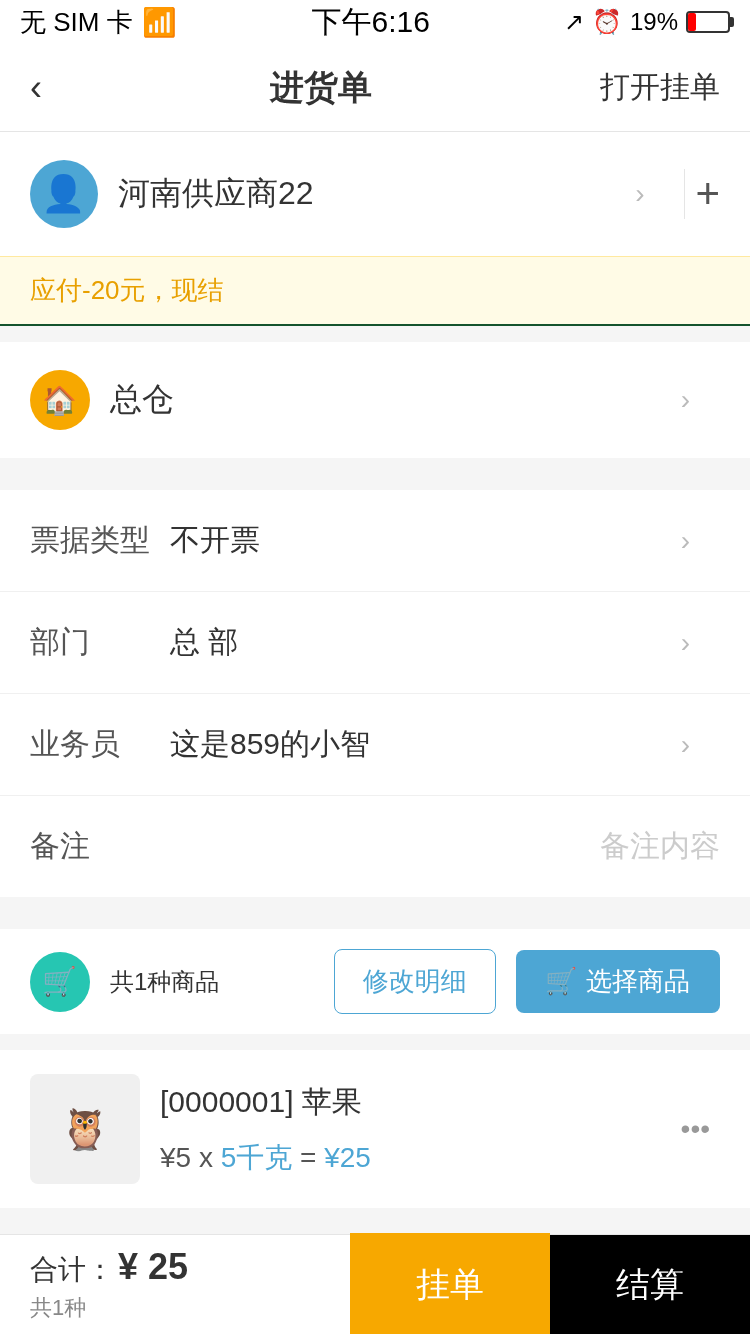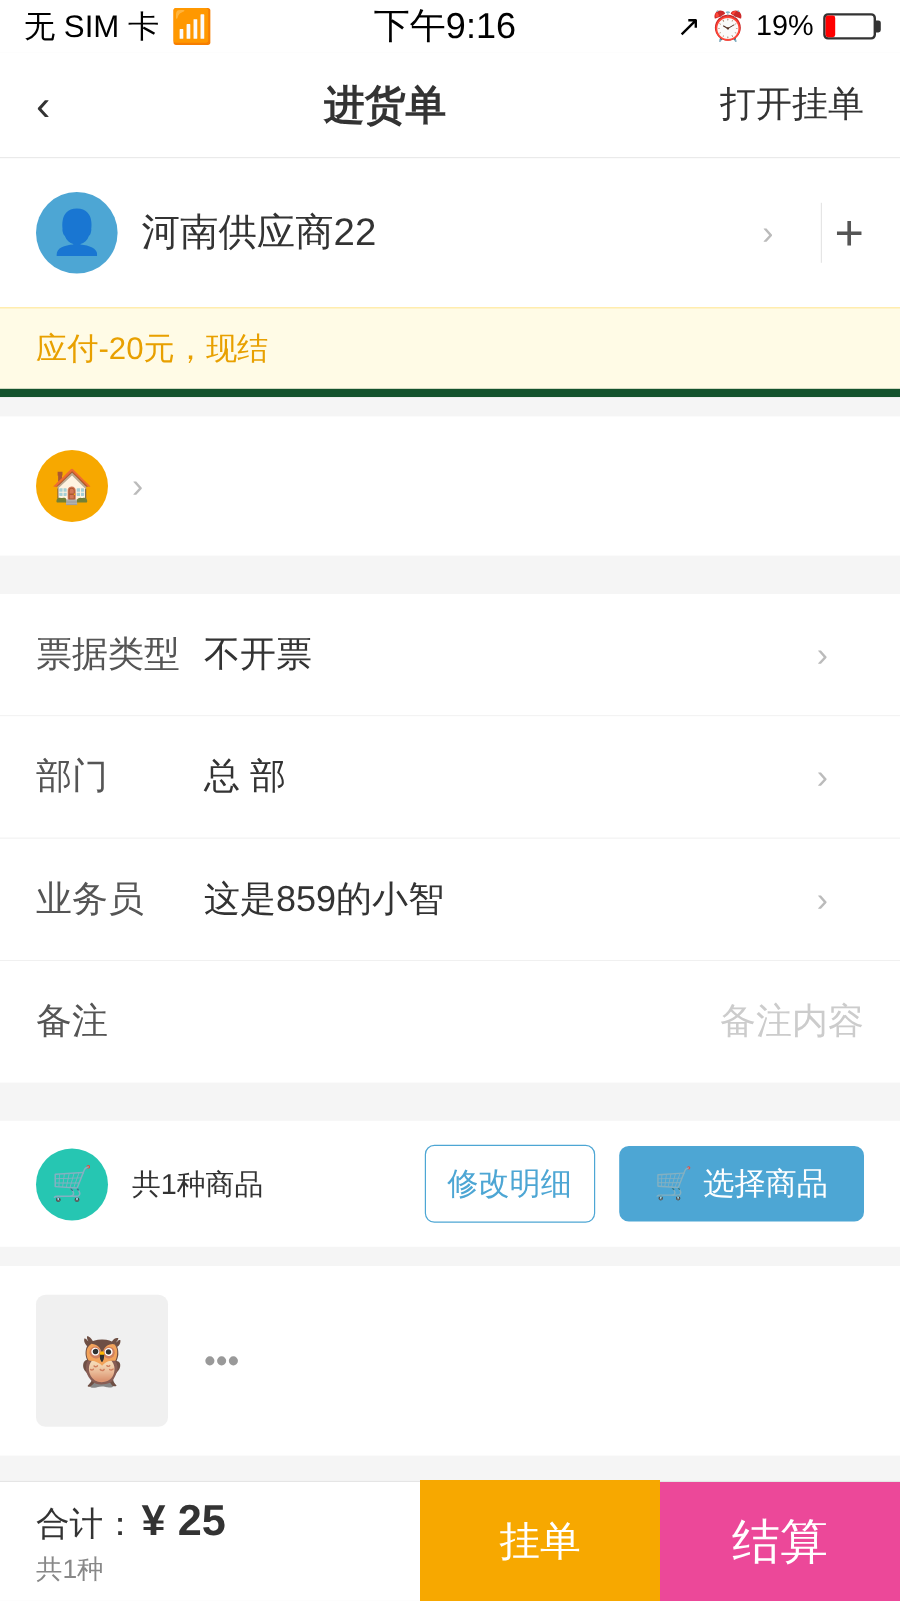--- a/index.html
+++ b/index.html
@@ -129,21 +129,21 @@
       margin: 0 10px;
     }
 
     
     .alert-row {
       background: #fffbe6;
       padding: 16px 30px;
       font-size: 26px;
       color: #e8a000;
       border-top: 1px solid #ffe9a0;
-      border-bottom: 7px solid #14532d;
+      border-bottom: 2px solid #14532d;
     }
 
     
     .section-gap { height: 16px; background: #f5f5f5; }
 
     
     .form-row {
       background: #fff;
       display: flex;
       align-items: center;
@@ -222,21 +222,21 @@
     }
     .products-count {
       flex: 1;
       font-size: 24px;
       color: #333;
     }
     .btn-outline {
       border: 1px solid #4da6d4;
       color: #4da6d4;
       background: #fff;
-      padding: 14px 18px;
+      padding: 14px 28px;
       border-radius: 8px;
       font-size: 26px;
       cursor: pointer;
     }
     .btn-primary {
       background: #4da6d4;
       color: #fff;
       border: none;
       padding: 14px 30px;
       border-radius: 8px;
@@ -307,44 +307,44 @@
       color: #fff;
       font-size: 34px;
       border: none;
       display: flex; align-items: center; justify-content: center;
       cursor: pointer;
       flex-shrink: 0;
     }
     .btn-checkout {
       width: 200px;
       height: 100px;
-      background: #ec4899;
-      color: #fff;
-      font-size: 40px;
+      background: #000000;
+      color: #fff;
+      font-size: 34px;
       border: none;
       display: flex; align-items: center; justify-content: center;
       cursor: pointer;
       flex-shrink: 0;
     }
 
     
     .bottom-spacer { height: 100px; }
 
     
     .wifi-symbol { font-size: 28px; }
   </style>
 </head>
 <body>
 
 <div class="status-bar">
   <div class="status-bar-left">
     <span>无 SIM 卡</span>
     <span class="wifi-symbol">📶</span>
   </div>
-  <div class="status-bar-center">下午9:16</div>
+  <div class="status-bar-center">下午6:16</div>
   <div class="status-bar-right">
     <span>↗</span>
     <span>⏰</span>
     <span>19%</span>
     <div class="battery-icon">
       <div class="battery-fill"></div>
     </div>
   </div>
 </div>
 
@@ -368,20 +368,21 @@
     </div>
     <div class="alert-row">应付-20元，现结</div>
   </div>
 
   <div class="section-gap"></div>
 
   <div class="warehouse-row card">
     <div class="warehouse-icon">
       <span>🏠</span>
     </div>
+    <span class="warehouse-name">总仓</span>
     <span class="chevron-icon">›</span>
   </div>
 
   <div class="section-gap"></div>
 
   <div class="card">
 
     <div class="form-row">
       <span class="field-label">票据类型</span>
       <span class="field-value">不开票</span>
@@ -418,20 +419,28 @@
     <button class="btn-primary">
       <span>🛒</span>
       <span>选择商品</span>
     </button>
   </div>
 
   <div class="product-item">
     <div class="product-thumb">
       <span style="font-size:40px;">🦉</span>
     </div>
+    <div class="product-info">
+      <div class="product-name">
+        <span>[0000001] </span><span>苹果</span>
+      </div>
+      <div class="product-price">
+        <span>¥5 x </span><span class="price-highlight">5千克</span><span> = </span><span class="price-highlight">¥25</span>
+      </div>
+    </div>
     <span class="product-more">•••</span>
   </div>
 
   <div class="bottom-spacer"></div>
 </div>
 
 <div class="bottom-bar">
   <div class="total-section">
     <div style="display:flex;align-items:baseline;gap:4px;">
       <span style="font-size:28px;color:#333;">合计：</span>

